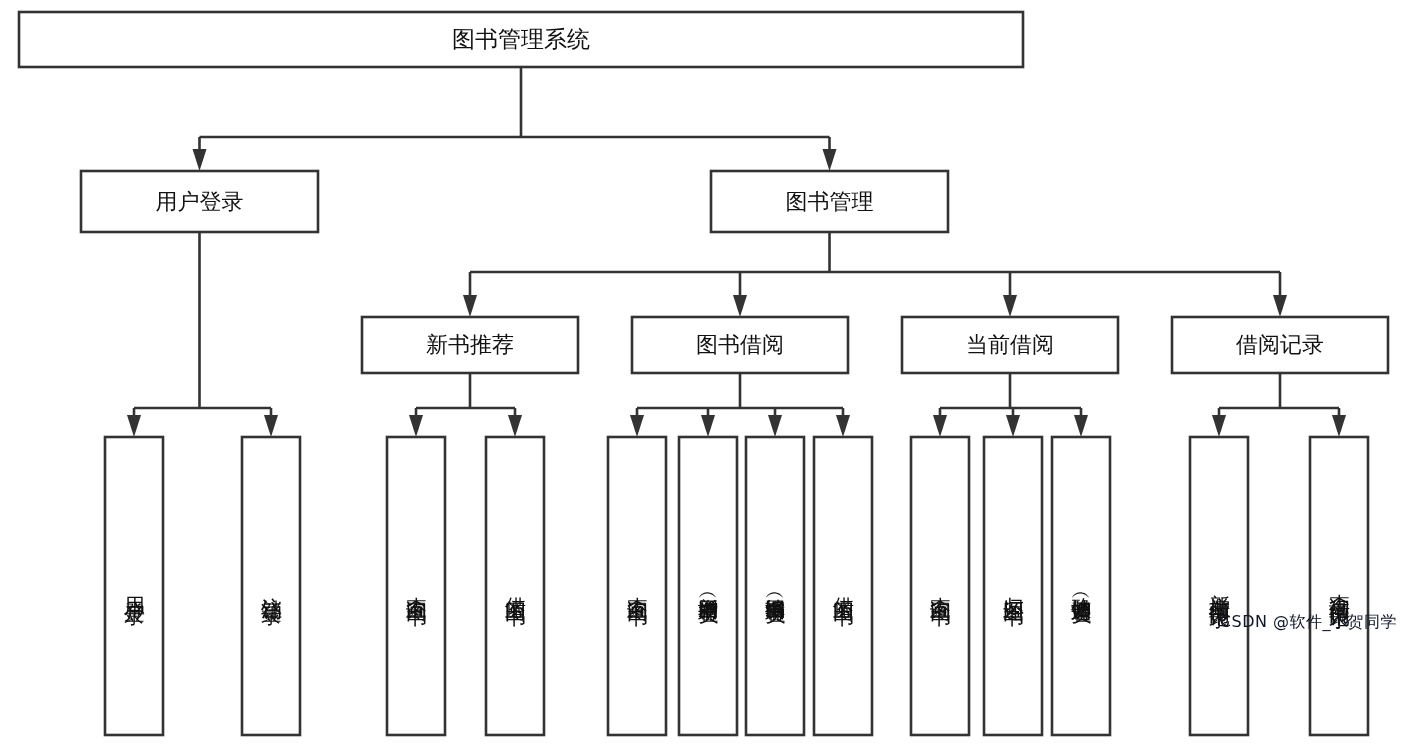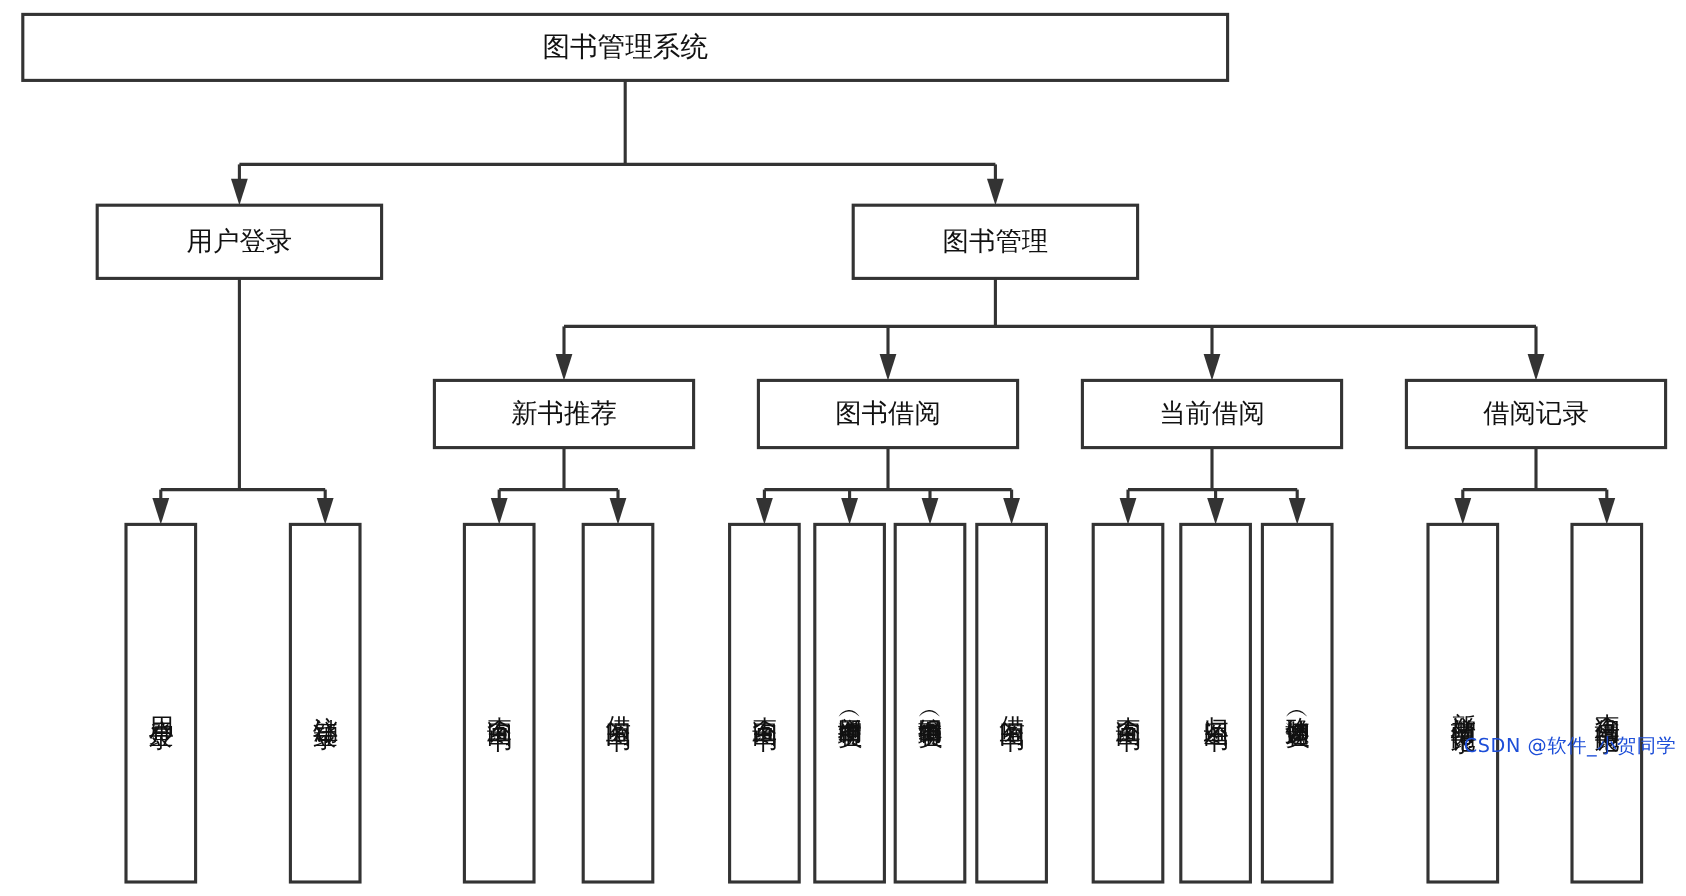--- a/index.html
+++ b/index.html
@@ -67,21 +67,21 @@
     color: #111111;
     white-space: nowrap;
     text-align: center;
   }
   .watermark {
     position: absolute;
     right: 8px;
     bottom: 6px;
     font-family: "DejaVu Sans", "Liberation Sans", sans-serif;
     font-size: 16px;
-    color: #1d4ed8;
+    color: #0f172a;
     letter-spacing: 0.5px;
     white-space: nowrap;
   }
 </style>
 </head>
 <body>
 
 <div id="diagram-root">
   <svg class="diagram-canvas" id="diagram-svg" viewBox="0 0 1405 747" xmlns="http://www.w3.org/2000/svg">
       <path class="connector" d="M 521 67 L 521 137"></path>

